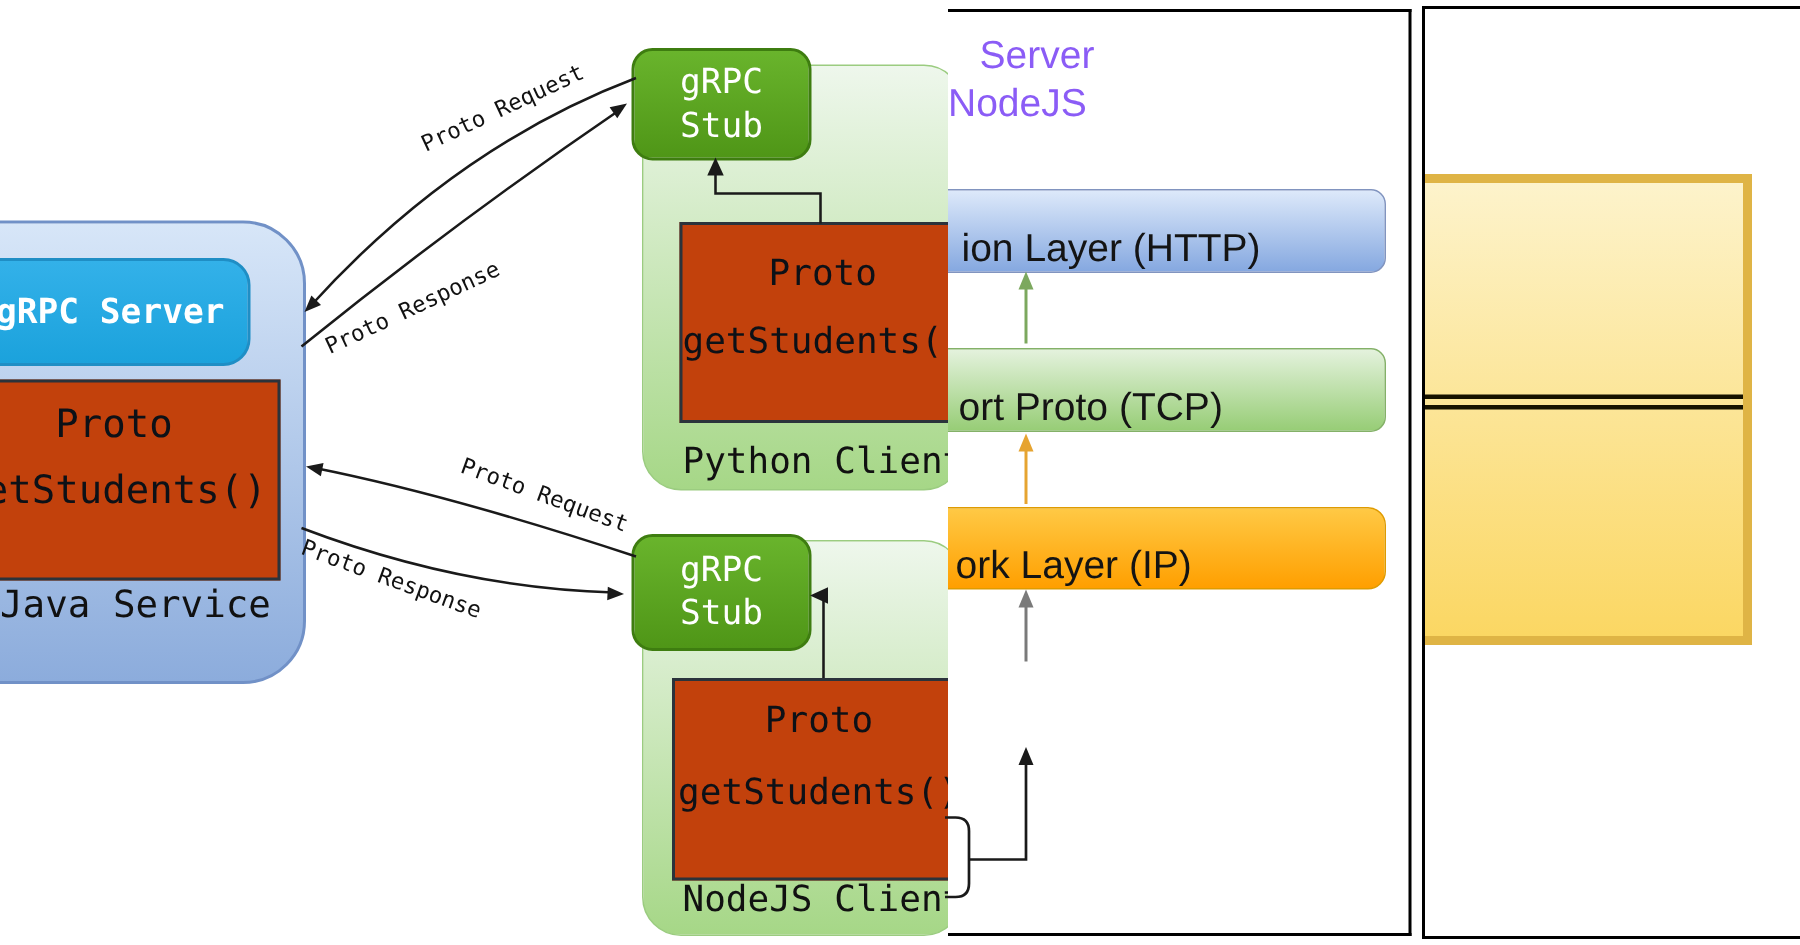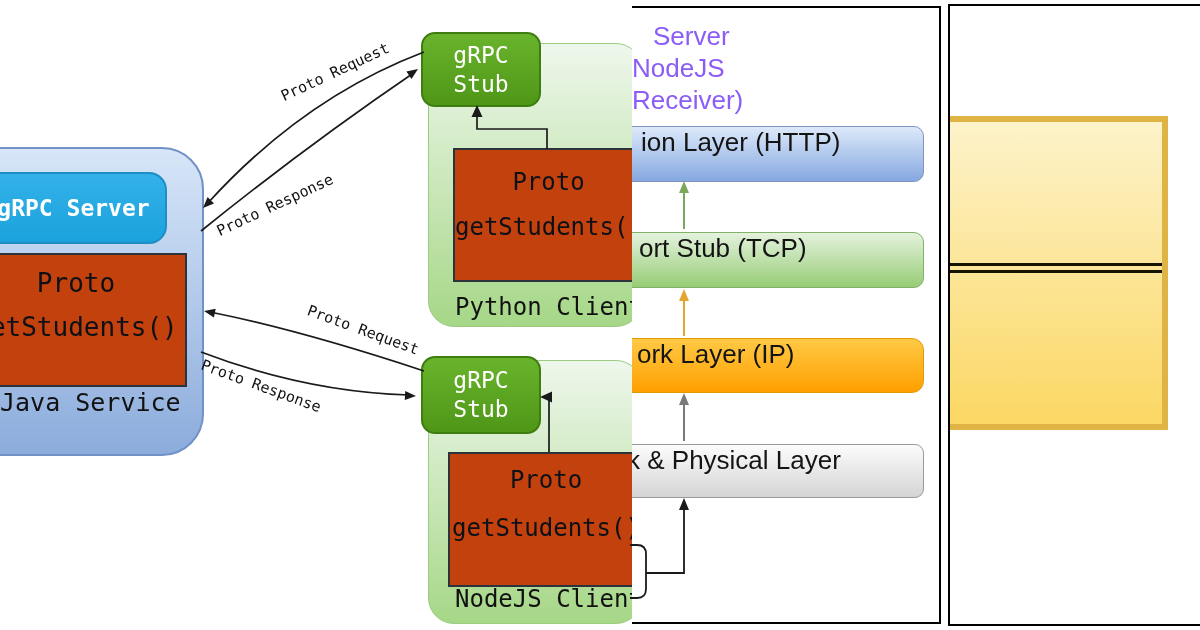--- a/index.html
+++ b/index.html
@@ -38,21 +38,21 @@
 
   
   .msg{font-size:15px;color:#111;white-space:nowrap;z-index:4;}
   .msg.up{transform:translate(-50%,-50%) rotate(-25deg);}
   .msg.down{transform:translate(-50%,-50%) rotate(20deg);}
 
   
   .panel-mid{left:632px;top:6px;width:307px;height:614px;background:#fff;z-index:30;
     border:2px solid #000;border-left:none;overflow:hidden;}
   .panel-mid .title-line{position:absolute;font-size:26px;line-height:30px;color:#8b5cf6;}
-  .layer{position:absolute;left:-16px;width:306px;display:flex;align-items:flex-start;
+  .layer{position:absolute;left:-16px;width:306px;display:flex;align-items:flex-end;
     font-size:26px;color:#141414;}
   .layer span{white-space:nowrap;}
   .layer-http{top:118px;height:54px;border-radius:10px;
     background:linear-gradient(180deg,#dde9fa 0%,#85a8e0 100%);border:1.5px solid #8194bf;}
   .layer-tcp{top:224px;height:54px;border-radius:10px;
     background:linear-gradient(180deg,#e4f2dd 0%,#97cd76 100%);border:1.5px solid #84b168;}
   .layer-ip{top:330px;height:53px;border-radius:12px;
     background:linear-gradient(180deg,#ffc945 0%,#ff9f00 100%);border:1.5px solid #df9b00;}
   .layer-phys{top:436px;height:52px;border-radius:9px;
     background:linear-gradient(180deg,#fcfcfc 0%,#d4d4d4 100%);border:1.5px solid #9a9a9a;}
@@ -106,33 +106,29 @@
   <div class="abs caption" style="left:455px;top:585px;font-size:24px;z-index:2;">NodeJS Client</div>
 
   <div class="abs msg up" style="left:335px;top:72px;">Proto Request</div>
   <div class="abs msg up" style="left:275px;top:205px;">Proto Response</div>
   <div class="abs msg down" style="left:363px;top:330px;">Proto Request</div>
   <div class="abs msg down" style="left:261px;top:386px;">Proto Response</div>
 
   <div class="abs panel-mid sans">
     <div class="title-line" style="left:21px;top:13px;">Server</div>
     <div class="title-line" style="left:0;top:45px;">NodeJS</div>
-    <div class="title-line" style="left:0;top:77px;">Receiver)</div>
 
     <div class="layer layer-http">
       <span style="margin-left:24px;">ion Layer (HTTP)</span>
     </div>
     <div class="layer layer-tcp">
-      <span style="margin-left:22px;">ort Stub (TCP)</span>
+      <span style="margin-left:22px;">ort Proto (TCP)</span>
     </div>
     <div class="layer layer-ip">
       <span style="margin-left:20px;">ork Layer (IP)</span>
-    </div>
-    <div class="layer layer-phys">
-      <span style="margin-left:10px;">k &amp; Physical Layer</span>
     </div>
   </div>
 
   <div class="abs panel-right">
     <div class="yellow-box"></div>
     <div class="ybar" style="top:257px;"></div>
     <div class="ybar" style="top:264px;"></div>
   </div>
 
   <svg id="arrows" width="1200" height="630" viewBox="0 0 1200 630">

